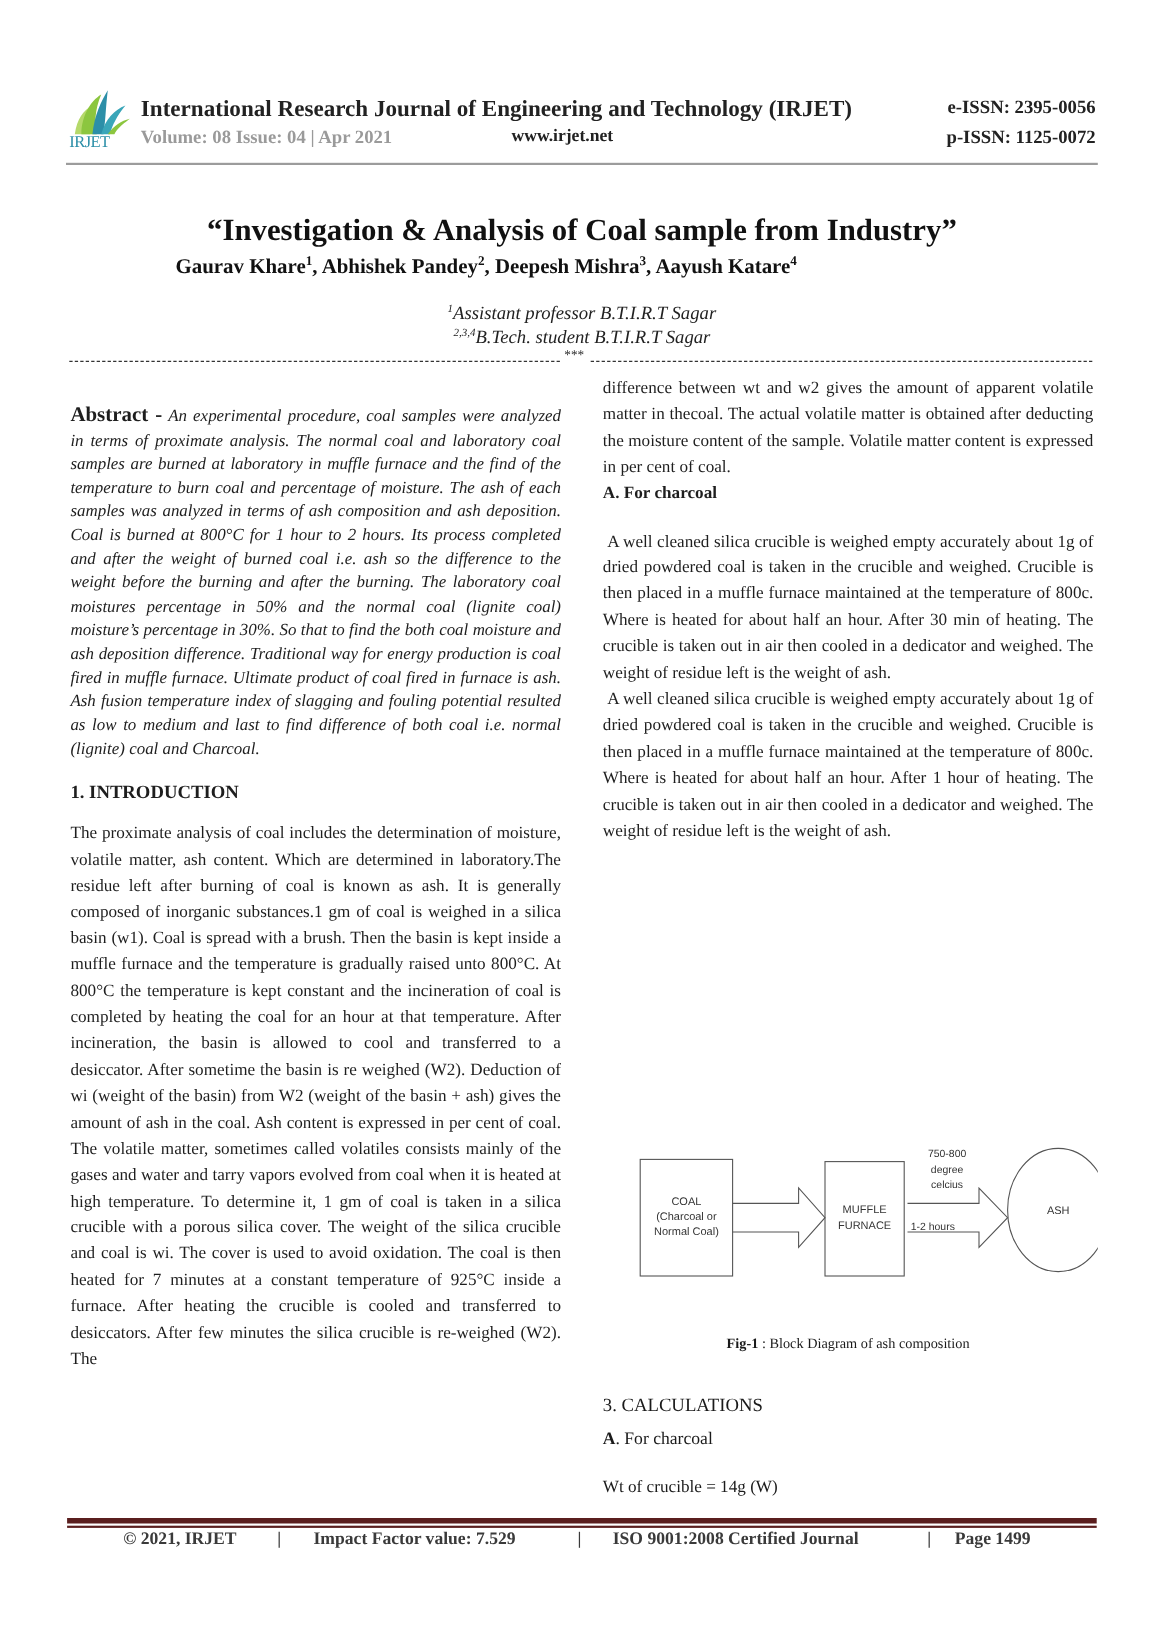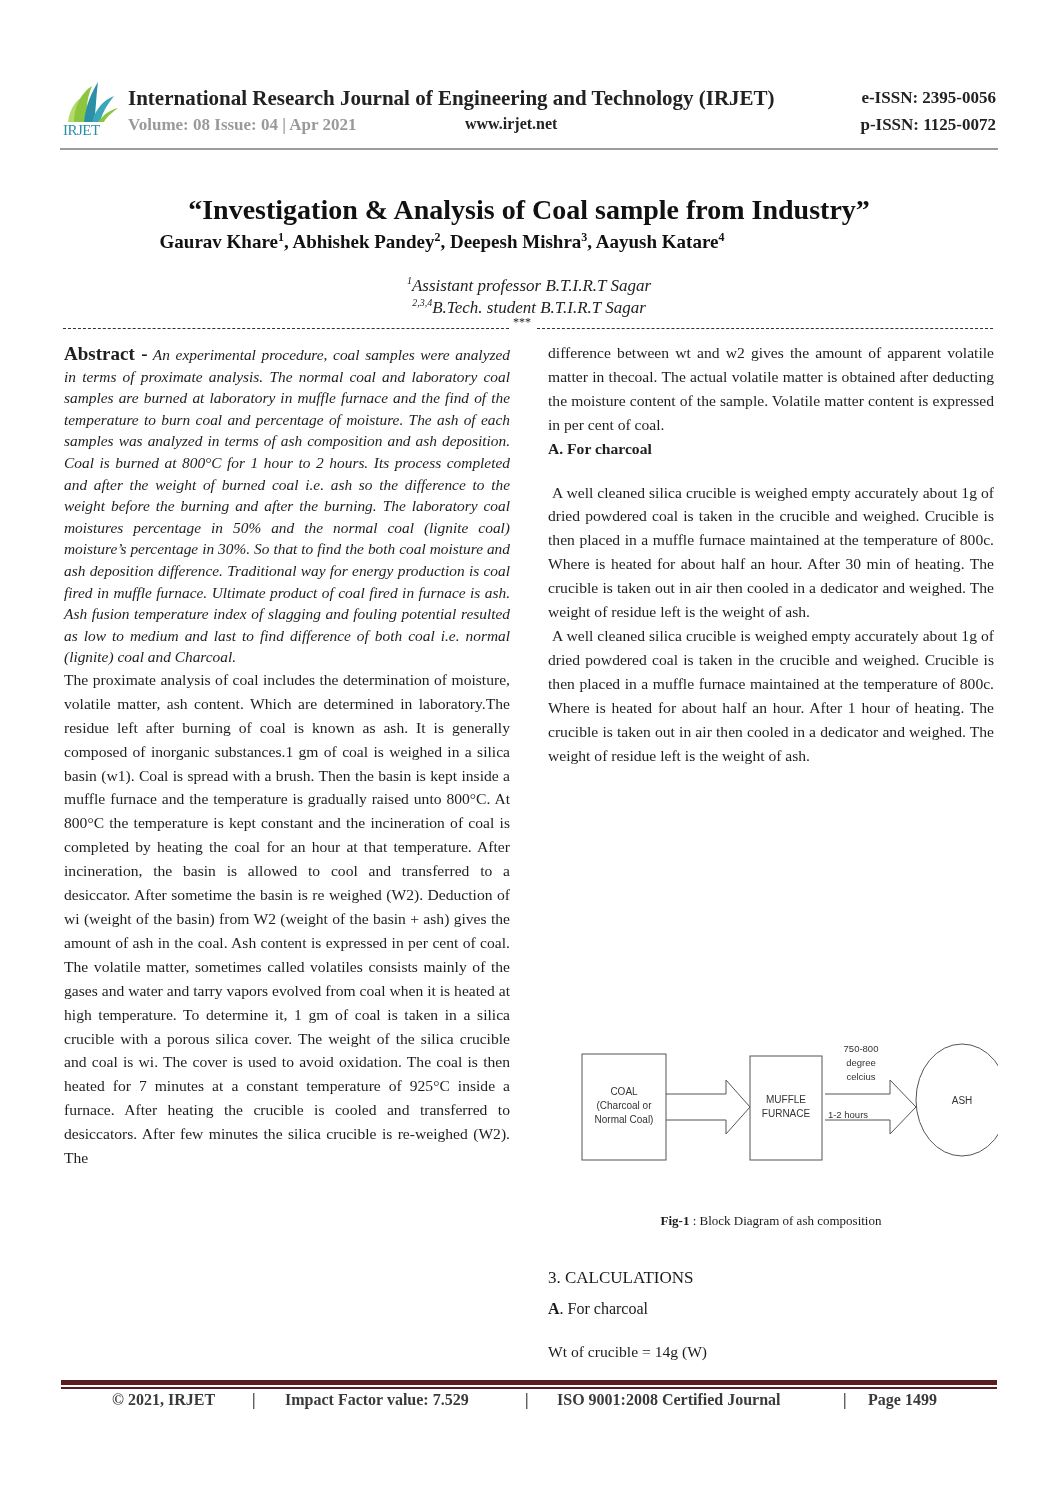--- a/index.html
+++ b/index.html
@@ -27,21 +27,21 @@
   .aff2 { top: 297px; }
   .stars-rule { position: absolute; left: 63px; top: 318px; width: 930px; height: 12px; }
   .stars-rule .dash { position: absolute; top: 10px; height: 0; border-top: 1.5px dashed #333; }
   .stars-rule .stars { position: absolute; left: 450px; top: -3px; font-size: 12px; }
 
   
   .col { position: absolute; font-size: 15.6px; line-height: 23.9px; text-align: justify; color: #1e1e1e; }
   .col-left { left: 64px; top: 343px; width: 446px; }
   .col-right { left: 548px; top: 341px; width: 446px; }
 
-  .abstract { font-style: italic; font-size: 15.4px; line-height: 21.6px; }
+  .abstract { font-style: italic; font-size: 15.4px; line-height: 21.6px; margin-top: 24px; }
   .abstract .abs-label { font-style: normal; font-weight: bold; font-size: 19px; }
   .keywords { margin-top: 14px; font-weight: bold; font-style: italic; font-size: 15.4px; }
   .sec-head { font-weight: bold; font-size: 17px; margin-top: 16px; margin-bottom: 14px; }
   .sub-head { font-weight: bold; font-size: 15.6px; }
   p.body { margin: 0; }
 
   
   .diagram { position: absolute; left: 578px; top: 1038px; width: 420px; height: 130px; }
   .caption { position: absolute; left: 548px; top: 1213px; width: 446px; text-align: center; font-size: 13px; }
   .caption b { font-weight: bold; }
@@ -89,20 +89,21 @@
   <div class="dash" style="left:0;width:446px;"></div>
   <span class="stars">***</span>
   <div class="dash" style="left:474px;width:456px;"></div>
 </div>
 
 <div class="col col-left">
   <div class="abstract">
     <span class="abs-label">Abstract -</span>
     <span>An experimental procedure, coal samples were analyzed in terms of proximate analysis. The normal coal and laboratory coal samples are burned at laboratory in muffle furnace and the find of the temperature to burn coal and percentage of moisture. The ash of each samples was analyzed in terms of ash composition and ash deposition. Coal is burned at 800°C for 1 hour to 2 hours.  Its process completed and after the weight of burned coal i.e. ash so the difference to the weight before the burning and after the burning. The laboratory coal moistures percentage in 50% and the normal coal (lignite coal) moisture’s percentage in 30%. So that to find the both coal moisture and ash deposition difference. Traditional way for energy production is coal fired in muffle furnace. Ultimate product of coal fired in furnace is ash. Ash fusion temperature index of slagging and fouling potential resulted as low to medium and last to find difference of both coal i.e. normal (lignite) coal and Charcoal.</span>
   </div>
+  <div class="sec-head">1. INTRODUCTION</div>
   <p class="body">The proximate analysis of coal includes the determination of moisture, volatile matter, ash content. Which are determined in laboratory.The residue left after burning of coal is known as ash. It is generally composed of inorganic substances.1 gm of coal is weighed in a silica basin (w1). Coal is spread with a brush. Then the basin is kept inside a muffle furnace and the temperature is gradually raised unto 800°C. At 800°C the temperature is kept constant and the incineration of coal is completed by heating the coal for an hour at that temperature. After incineration, the basin is allowed to cool and transferred to a desiccator. After sometime the basin is re weighed (W2). Deduction of wi (weight of the basin) from W2 (weight of the basin + ash) gives the amount of ash in the coal. Ash content is expressed in per cent of coal. The volatile matter, sometimes called volatiles consists mainly of the gases and water and tarry vapors evolved from coal when it is heated at high temperature. To determine it, 1 gm of coal is taken in a silica crucible with a porous silica cover. The weight of the silica crucible and coal is wi. The cover is used to avoid oxidation. The coal is then heated for 7 minutes at a constant temperature of 925°C inside a furnace. After heating the crucible is cooled and transferred to desiccators. After few minutes the silica crucible is re-weighed (W2). The</p>
 </div>
 
 <div class="col col-right">
   <p class="body">difference between wt and w2 gives the amount of apparent volatile matter in thecoal. The actual volatile matter is obtained after deducting the moisture content of the sample. Volatile matter content is expressed in per cent of coal.</p>
   <div class="sub-head" style="margin-bottom:20px;">A. For charcoal</div>
   <p class="body" style="text-indent:4px;">A well cleaned silica crucible is weighed empty accurately about 1g of dried powdered coal is taken in the crucible and weighed. Crucible is then placed in a muffle furnace maintained at the temperature of 800c. Where is heated for about half an hour. After 30 min of heating. The crucible is taken out in air then cooled in a dedicator and weighed. The weight of residue left is the weight of ash.</p>
   <p class="body" style="text-indent:4px;">A well cleaned silica crucible is weighed empty accurately about 1g of dried powdered coal is taken in the crucible and weighed. Crucible is then placed in a muffle furnace maintained at the temperature of 800c. Where is heated for about half an hour. After 1 hour of heating. The crucible is taken out in air then cooled in a dedicator and weighed. The weight of residue left is the weight of ash.</p>
 </div>
 

